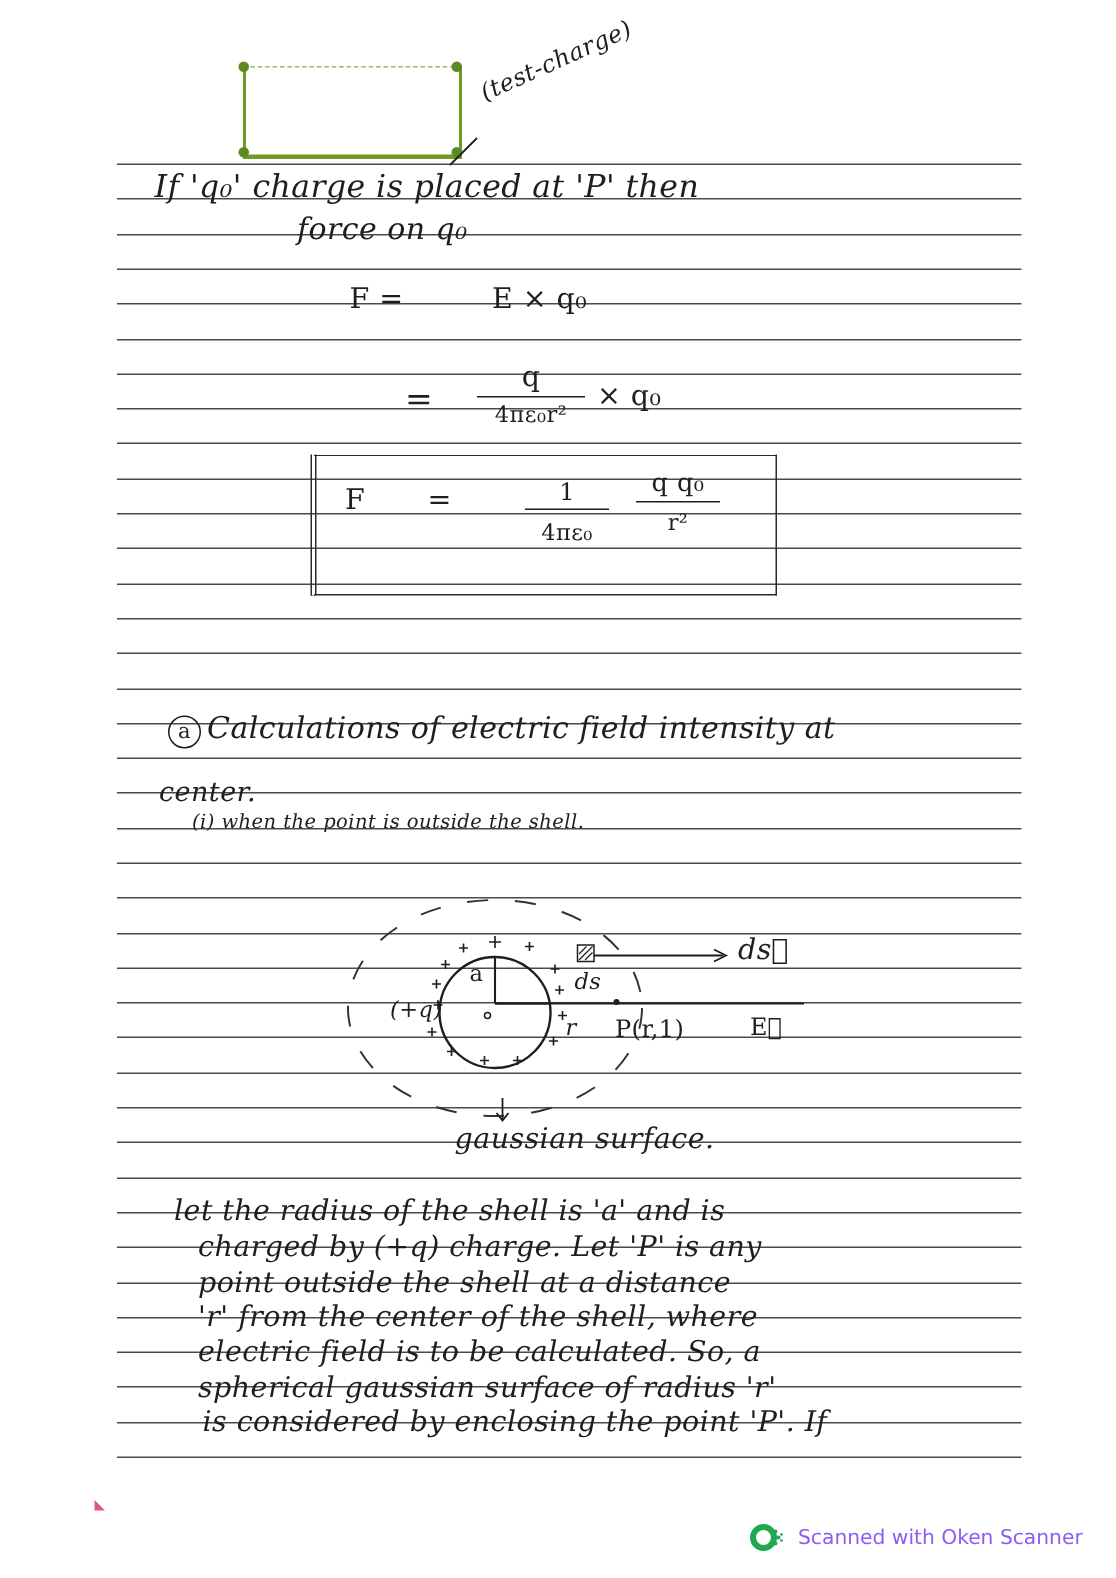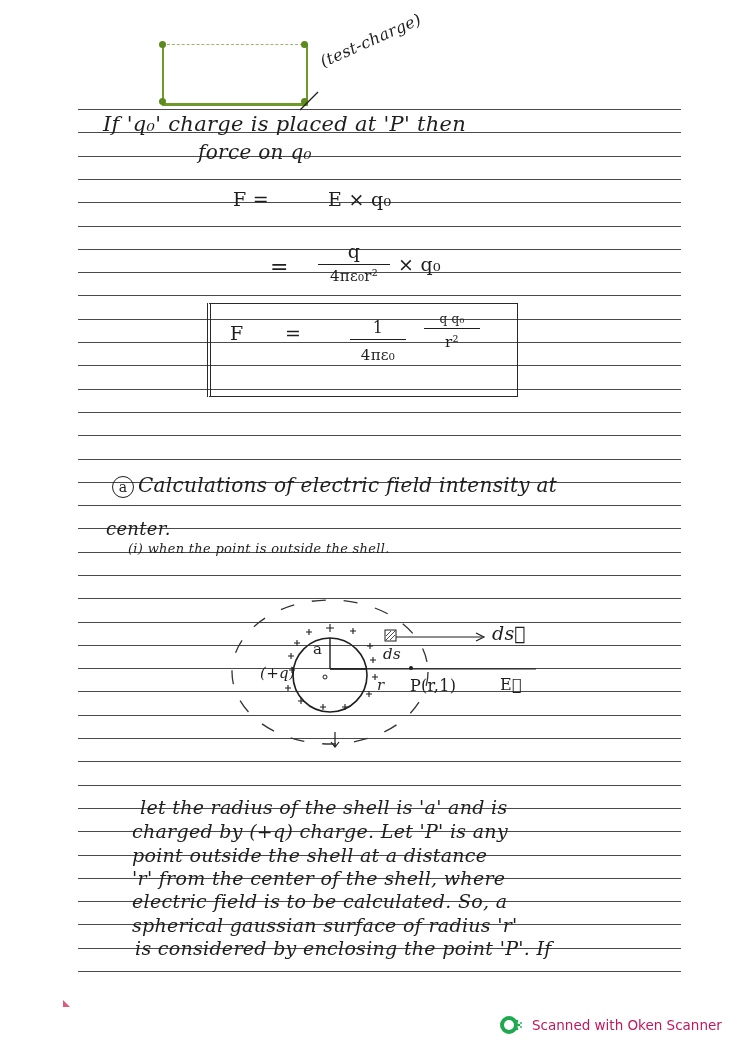--- a/index.html
+++ b/index.html
@@ -31,21 +31,21 @@
   }
   .frac { position: absolute; text-align: center; }
   .frac .bar { border-top: 1.5px solid #1e1e1e; margin: 2px 0; }
   .circled {
     display: inline-block; width: 20px; height: 20px; line-height: 20px;
     border: 1.5px solid #1e1e1e; border-radius: 50%; text-align: center;
     font-size: 14px; font-style: normal; margin-right: 4px;
   }
   .footer {
     position: absolute; left: 500px; top: 1014px; display: flex; align-items: center;
-    font-family: "DejaVu Sans", sans-serif; font-size: 13.5px; color: #be185d;
+    font-family: "DejaVu Sans", sans-serif; font-size: 13.5px; color: #8b5cf6;
   }
   .logo { width: 22px; height: 22px; margin-right: 10px; }
   .red-mark {
     position: absolute; left: 63px; top: 1000px; width: 0; height: 0;
     border-left: 7px solid #e0587a; border-top: 7px solid transparent;
   }
   .diagram { position: absolute; left: 0; top: 0; }
 </style>
 </head>
 <body>
@@ -121,21 +121,21 @@
 
   <div class="boxed"></div>
   <div class="hw" style="left:230px;top:322px;font-style:normal">F</div>
   <div class="hw" style="left:285px;top:322px;font-style:normal">=</div>
   <div class="frac hw" style="left:350px;top:318px;width:56px;font-style:normal">
     <div style="font-size:16px">1</div>
     <div class="bar"></div>
     <div style="font-size:15px;margin-top:6px">4πε₀</div>
   </div>
   <div class="frac hw" style="left:424px;top:312px;width:56px;font-style:normal">
-    <div style="font-size:12px">q q₀</div>
+    <div style="font-size:17px">q q₀</div>
     <div class="bar"></div>
     <div style="font-size:15px;margin-top:4px">r²</div>
   </div>
 
   <div class="hw" style="left:112px;top:473px;font-size:20px">
     <span class="circled">a</span><span>Calculations of electric field intensity at</span>
   </div>
   <div class="hw" style="left:106px;top:518px;font-size:18px">center.</div>
   <div class="hw" style="left:128px;top:541px;font-size:13px">
     <span>(i)</span> <span>when the point is outside the shell.</span>
@@ -179,23 +179,24 @@
 
     <path d="M335 732 L335 746 M331 742 L335 747 L339 742" stroke="#1e1e1e" fill="none" stroke-width="1.2"></path>
   </svg>
   <div class="hw" style="left:313px;top:640px;font-size:15px;font-style:normal">a</div>
   <div class="hw" style="left:260px;top:664px;font-size:15px">(+q)</div>
   <div class="hw" style="left:383px;top:645px;font-size:15px">ds</div>
   <div class="hw" style="left:492px;top:622px;font-size:19px">ds⃗</div>
   <div class="hw" style="left:500px;top:675px;font-size:16px;font-style:normal">E⃗</div>
   <div class="hw" style="left:377px;top:676px;font-size:15px">r</div>
   <div class="hw" style="left:410px;top:676px;font-size:16px;font-style:normal">P(r,1)</div>
+  <div class="hw" style="left:303px;top:748px;font-size:19px">gaussian surface.</div>
 
   <div id="para">
-    <div class="hw" style="left:140px;top:796px">let the radius of the shell is 'a' and is</div>
+    <div class="hw" style="left:116px;top:796px">let the radius of the shell is 'a' and is</div>
     <div class="hw" style="left:132px;top:820px">charged by (+q) charge. Let 'P' is any</div>
     <div class="hw" style="left:132px;top:844px">point outside the shell at a distance</div>
     <div class="hw" style="left:132px;top:867px">'r' from the center of the shell, where</div>
     <div class="hw" style="left:132px;top:890px">electric field is to be calculated. So, a</div>
     <div class="hw" style="left:132px;top:914px">spherical gaussian surface of radius 'r'</div>
     <div class="hw" style="left:135px;top:937px">is considered by enclosing the point 'P'. If</div>
   </div>
 
   <div class="red-mark"></div>
 

